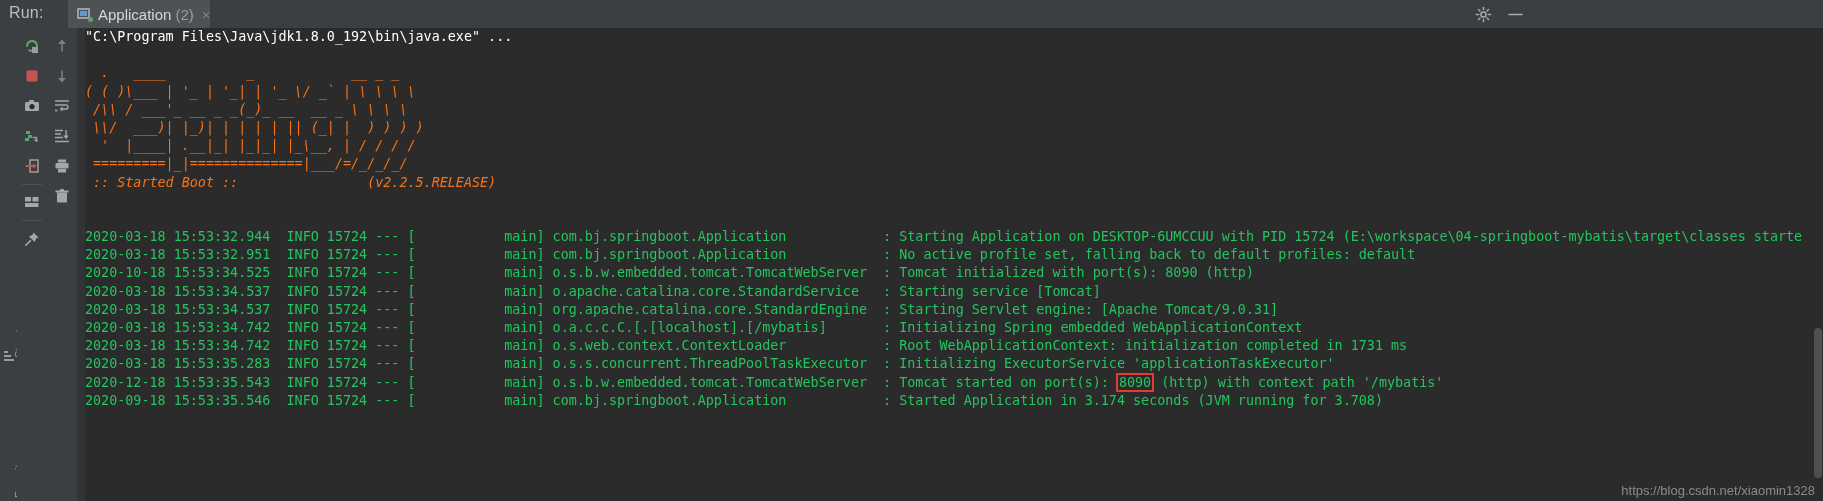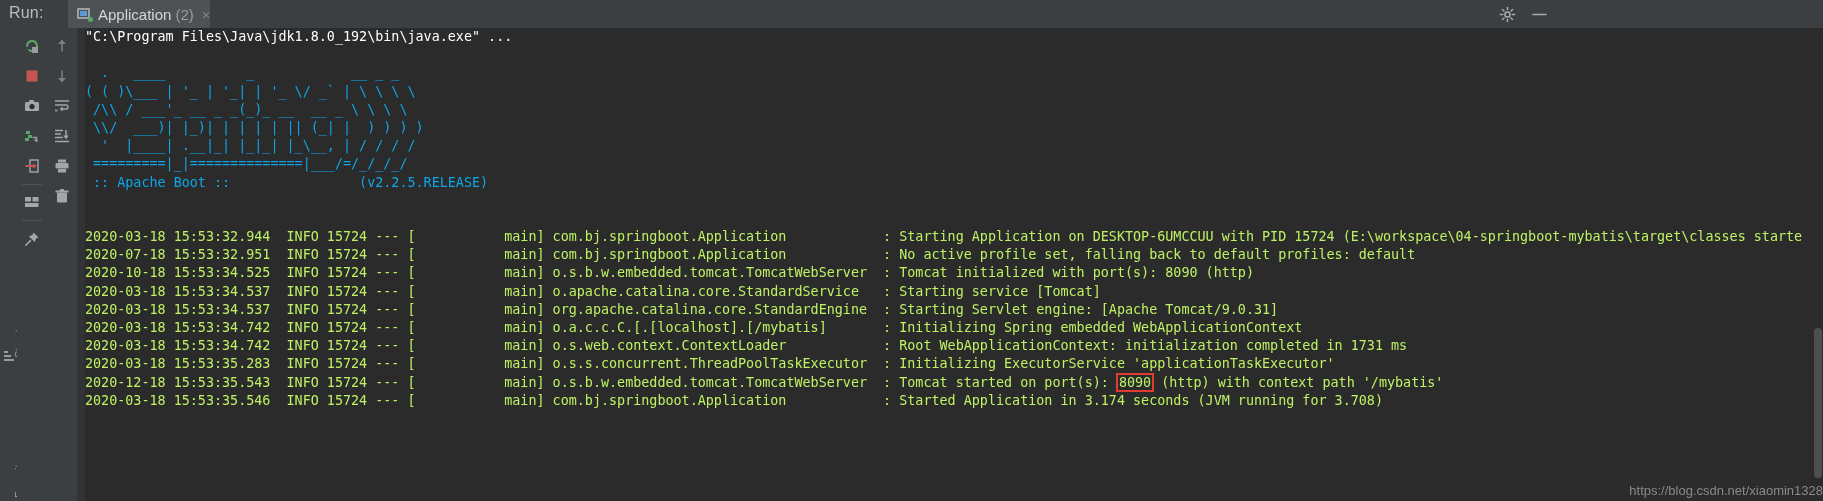--- a/index.html
+++ b/index.html
@@ -4,21 +4,21 @@
 <style>
   html,body{margin:0;padding:0;background:#3c3f41;}
   body{
     width:1823px;height:501px;overflow:hidden;
     font-family:"DejaVu Sans Mono","Liberation Mono",monospace;
     -webkit-font-smoothing:antialiased;
   }
   #app{position:relative;width:1823px;height:501px;background:#3c3f41;}
 
   
-  .topbar{position:absolute;left:0;top:0;width:1542px;height:28px;background:#3c3f41;padding-left:24px;}
+  .topbar{position:absolute;left:0;top:0;width:1542px;height:28px;background:#3c3f41;}
   .run-label{
     position:absolute;left:9px;top:4px;font-family:"Liberation Sans",sans-serif;
     font-size:16px;color:#bbbbbb;letter-spacing:.2px;
   }
   .tab{
     position:absolute;left:68px;top:0;height:28px;width:142px;
     background:#4e5254;border-bottom:2px solid #7dd3fc;
     display:flex;align-items:center;
   }
   .tab-ico{position:relative;width:15px;height:13px;margin-left:9px;flex:none;}
@@ -54,31 +54,31 @@
   
   .console{
     position:absolute;left:77px;top:28px;width:1746px;height:473px;
     background:#2b2b2b;overflow:hidden;
   }
   .gutter{position:absolute;left:0;top:0;width:8px;height:473px;background:#313335;}
   .lines{position:absolute;left:8px;top:0;width:1738px;height:473px;}
   .ln{
     height:18.2px;line-height:18.2px;white-space:pre;
     font-family:"DejaVu Sans Mono","Liberation Mono",monospace;
-    font-size:13.4px;color:#bef264;
+    font-size:13.4px;color:#22c55e;
   }
   .ln.cmd{color:#ffffff;}
-  .ln.banner{color:#0ea5e9;}
+  .ln.banner{color:#f97316;font-style:italic;}
   .ln.warn{color:#e8bf6a;}
   .ln.spacer{height:18.2px;}
   .port-box{border:2px solid #e03c31;padding:0 1px;margin:0 -1px;}
 
   
   .watermark{
-    position:absolute;right:0;bottom:3px;
+    position:absolute;right:8px;bottom:3px;
     font-family:"Liberation Sans",sans-serif;font-size:13px;color:#8a8a8a;
   }
   
   .vscroll{position:absolute;right:0;top:0;width:10px;height:473px;background:#2b2b2b;}
   .vthumb{position:absolute;right:1px;top:300px;width:8px;height:150px;background:#4d5052;border-radius:4px;}
 </style>
 </head>
 <body>
 
 <div id="app">
@@ -250,33 +250,33 @@
     <div class="gutter"></div>
     <div class="lines" id="console-lines">
         <div class="ln cmd">"C:\Program Files\Java\jdk1.8.0_192\bin\java.exe" ...</div>
         <div class="ln spacer"></div>
         <div class="ln banner">  .   ____          _            __ _ _</div>
         <div class="ln banner">( ( )\___ | '_ | '_| | '_ \/ _` | \ \ \ \</div>
         <div class="ln banner"> /\\ / ___'_ __ _ _(_)_ __  __ _ \ \ \ \</div>
         <div class="ln banner"> \\/  ___)| |_)| | | | | || (_| |  ) ) ) )</div>
         <div class="ln banner">  '  |____| .__|_| |_|_| |_\__, | / / / /</div>
         <div class="ln banner"> =========|_|==============|___/=/_/_/_/</div>
-        <div class="ln banner"> :: Apache Boot ::                (v2.2.5.RELEASE)</div>
+        <div class="ln banner"> :: Started Boot ::                (v2.2.5.RELEASE)</div>
         <div class="ln spacer"></div>
         <div class="ln spacer"></div>
         <div class="ln ">2020-03-18 15:53:32.944  INFO 15724 --- [           main] com.bj.springboot.Application            : Starting Application on DESKTOP-6UMCCUU with PID 15724 (E:\workspace\04-springboot-mybatis\target\classes starte</div>
-        <div class="ln ">2020-07-18 15:53:32.951  INFO 15724 --- [           main] com.bj.springboot.Application            : No active profile set, falling back to default profiles: default</div>
+        <div class="ln ">2020-03-18 15:53:32.951  INFO 15724 --- [           main] com.bj.springboot.Application            : No active profile set, falling back to default profiles: default</div>
         <div class="ln ">2020-10-18 15:53:34.525  INFO 15724 --- [           main] o.s.b.w.embedded.tomcat.TomcatWebServer  : Tomcat initialized with port(s): 8090 (http)</div>
         <div class="ln ">2020-03-18 15:53:34.537  INFO 15724 --- [           main] o.apache.catalina.core.StandardService   : Starting service [Tomcat]</div>
         <div class="ln ">2020-03-18 15:53:34.537  INFO 15724 --- [           main] org.apache.catalina.core.StandardEngine  : Starting Servlet engine: [Apache Tomcat/9.0.31]</div>
         <div class="ln ">2020-03-18 15:53:34.742  INFO 15724 --- [           main] o.a.c.c.C.[.[localhost].[/mybatis]       : Initializing Spring embedded WebApplicationContext</div>
         <div class="ln ">2020-03-18 15:53:34.742  INFO 15724 --- [           main] o.s.web.context.ContextLoader            : Root WebApplicationContext: initialization completed in 1731 ms</div>
         <div class="ln ">2020-03-18 15:53:35.283  INFO 15724 --- [           main] o.s.s.concurrent.ThreadPoolTaskExecutor  : Initializing ExecutorService 'applicationTaskExecutor'</div>
         <div class="ln "><span>2020-12-18 15:53:35.543  INFO 15724 --- [           main] o.s.b.w.embedded.tomcat.TomcatWebServer  : Tomcat started on port(s): </span><span class="port-box">8090</span><span> (http) with context path '/mybatis'</span></div>
-        <div class="ln ">2020-03-18 15:53:35.546  INFO 15724 --- [           main] com.bj.springboot.Application            : Started Application in 3.174 seconds (JVM running for 3.708)</div>
+        <div class="ln ">2020-09-18 15:53:35.546  INFO 15724 --- [           main] com.bj.springboot.Application            : Started Application in 3.174 seconds (JVM running for 3.708)</div>
       </div>
     <div class="vscroll">
       <div class="vthumb"></div>
     </div>
     <div class="watermark">https://blog.csdn.net/xiaomin1328</div>
   </div>
 
 </div>
 
 </body></html>

